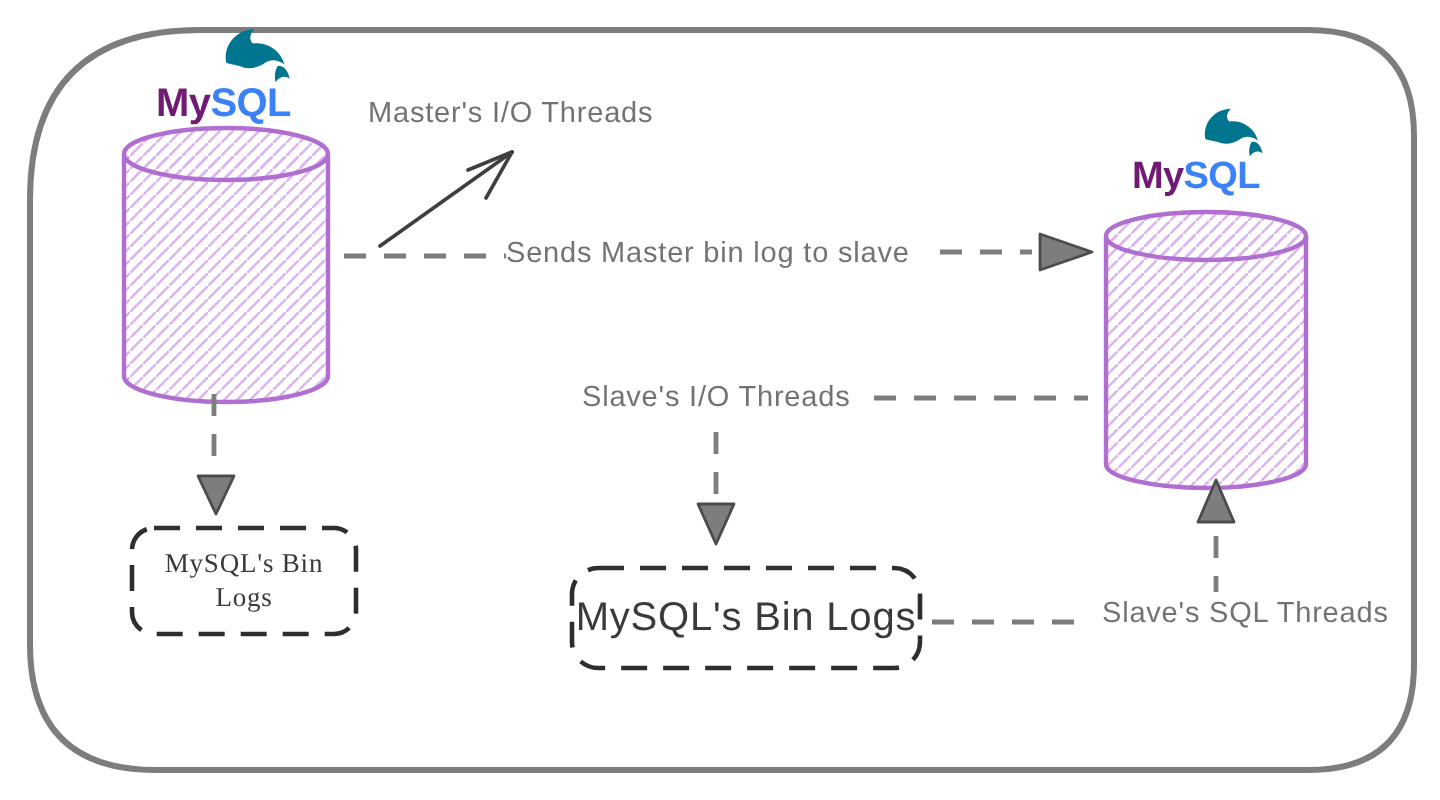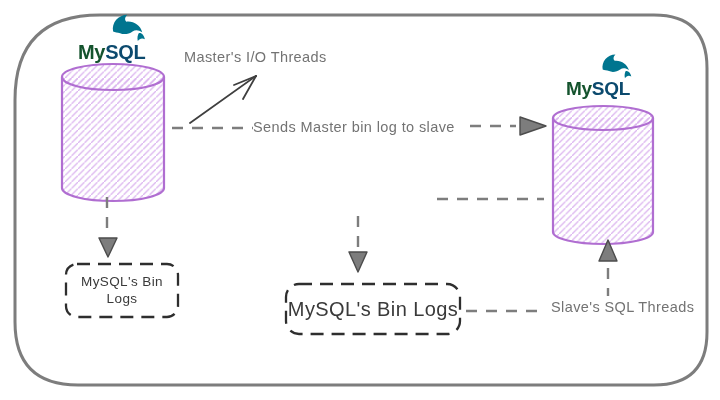--- a/index.html
+++ b/index.html
@@ -7,22 +7,22 @@
     position:relative; width:720px; height:400px; background:#ffffff;
     font-family:"Liberation Sans", sans-serif; color:#3a3a3a; overflow:hidden;
   }
   svg.art { position:absolute; left:0; top:0; }
   .label {
     position:absolute; font-size:14.5px; letter-spacing:.4px;
     white-space:nowrap; color:#737373;
   }
   .logo { position:absolute; }
   .logo-text { font-weight:bold; font-size:20px; letter-spacing:-.3px; line-height:1; }
-  .logo-text .my  { color:#14532d;text-align:right; }
-  .logo-text .sql { color:#0c4a6e;text-align:right; }
+  .logo-text .my  { color:#701a75;text-align:right; }
+  .logo-text .sql { color:#3b82f6;text-align:right; }
   .dolphin { display:block; }
   .box-text {
     position:absolute; display:flex; flex-direction:column;
     align-items:center; justify-content:center; text-align:center;
     font-size:13.5px; letter-spacing:.4px; line-height:1.25; color:#3a3a3a;
   }
 </style>
 </head>
 <body>
 
@@ -85,23 +85,24 @@
   <div class="logo" style="left:566px; top:52px;">
     <svg class="dolphin" width="38" height="27" viewBox="0 0 44 34" style="margin-left:32px;">
       <path fill="#00758f" d="M4 22 C2 12 10 3 20 3 C17 6 17 9 19 11 C27 10 35 15 37 23 C33 20 29 20 26 22 C22 25 16 26 12 24 C9 23 6 23 4 22 Z"></path>
       <path fill="#00758f" d="M33 24 C36 23 39 26 40 31 C37 29 34 30 32 33 C31 29 32 26 33 24 Z"></path>
     </svg>
     <div class="logo-text" style="font-size:19px;"><span class="my">My</span><span class="sql">SQL</span></div>
   </div>
 
   <div class="label" style="left:184px; top:49px;">Master's I/O Threads</div>
   <div class="label" style="left:253px; top:119px;">Sends Master bin log to slave</div>
+  <div class="label" style="left:291px; top:191px;">Slave's I/O Threads</div>
   <div class="label" style="left:551px; top:299px;">Slave's SQL Threads</div>
 
-  <div class="box-text" style="left:66px; top:264px; width:112px; height:53px;">
+  <div class="box-text" style="left:66px; top:264px; width:112px; height:53px;font-family:Liberation Serif, serif;">
     <div>MySQL's Bin</div>
     <div>Logs</div>
   </div>
   <div class="box-text" style="left:286px; top:284px; width:174px; height:50px; font-size:20px;">
     <div>MySQL's Bin Logs</div>
   </div>
 
 </div>
 
 </body></html>

